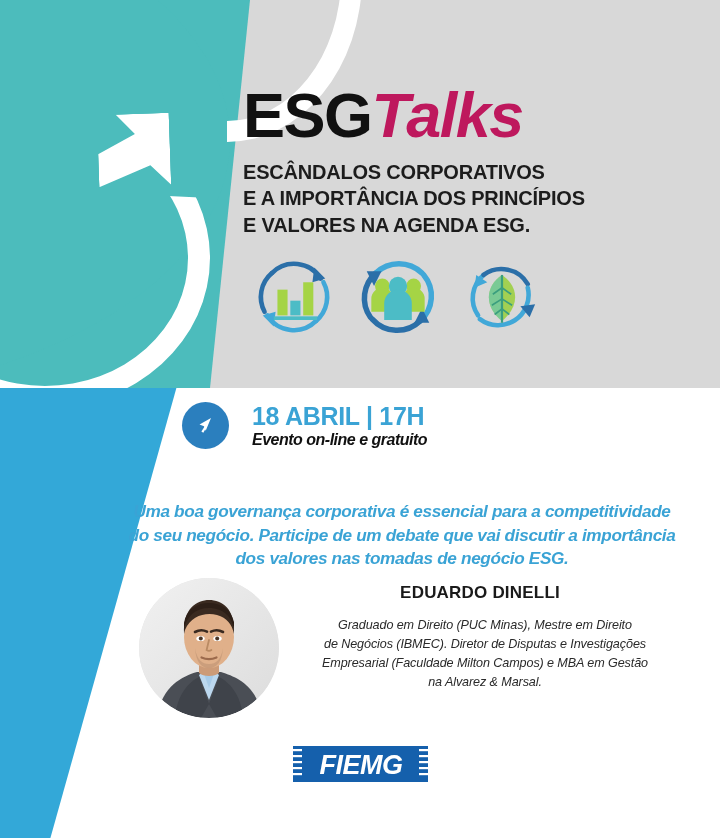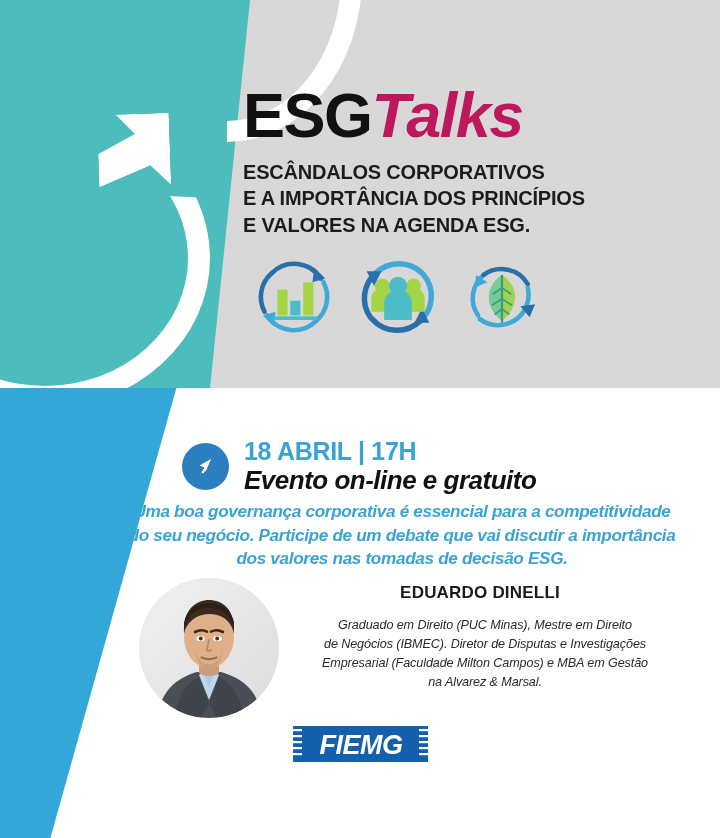--- a/index.html
+++ b/index.html
@@ -100,37 +100,37 @@
   
   .icon-row {
     position:absolute; left:248px; top:247px;
     width:300px; height:100px;
     display:flex; align-items:center; justify-content:space-between;
   }
   .esg-icon { width:92px; height:96px; }
 
   
   .date-block {
-    position:absolute; left:182px; top:437px;
-    display:flex; align-items:center; gap:15px;
+    position:absolute; left:182px; top:402px;
+    display:flex; align-items:center; gap:23px;
   }
   .cursor-badge {
     width:47px; height:47px; border-radius:50%;
     background:#2b7fbe;
     display:flex; align-items:center; justify-content:center;
     flex:none;
   }
   .date-lines { padding-top:1px; }
   .date-line {
     font-size:25px; font-weight:bold;
     color:#3aa3d5; letter-spacing:-0.3px;
     line-height:1.05;
   }
   .date-sub {
-    font-size:26px; font-weight:bold; font-style:italic;
+    font-size:16px; font-weight:bold; font-style:italic;
     color:#111111; letter-spacing:-0.5px;
     line-height:1.15; margin-top:2px;
   }
 
   
   .lead {
     position:absolute; left:128px; top:500px;
     width:548px;
     font-size:17.2px; font-weight:bold; font-style:italic;
     color:#3aa3d5; line-height:1.38;
@@ -155,21 +155,21 @@
     position:absolute; left:300px; top:616px;
     width:370px;
     font-size:12.6px; font-style:italic;
     color:#2a2a2a; line-height:1.5;
     text-align:center; letter-spacing:-0.1px;
   }
   .speaker-bio span { display:block; }
 
   
   .fiemg {
-    position:absolute; left:283px; top:726px;
+    position:absolute; left:283px; top:746px;
     width:155px; height:36px;
   }
 </style>
 </head>
 <body>
 
 <div id="poster">
 
   <div class="top-panel">
     <div class="teal-block"></div>
@@ -245,21 +245,21 @@
     </div>
     <div class="date-lines">
       <div class="date-line">18 ABRIL | 17H</div>
       <div class="date-sub">Evento on-line e gratuito</div>
     </div>
   </div>
 
   <div class="lead">
     <span>Uma boa governança corporativa é essencial para a competitividade</span>
     <span>do seu negócio. Participe de um debate que vai discutir a importância</span>
-    <span>dos valores nas tomadas de decisão ESG.</span>
+    <span>dos valores nas tomadas de negócio ESG.</span>
   </div>
 
   <div class="speaker-photo">
     <svg width="140" height="140" viewBox="0 0 140 140">
       <defs>
         <clipPath id="circClip">
             <circle cx="70" cy="70" r="70"></circle>
           </clipPath>
         <linearGradient id="bgGrad" x1="0" y1="0" x2="1" y2="1">
           <stop offset="0%" stop-color="#f1f1f1"></stop>

